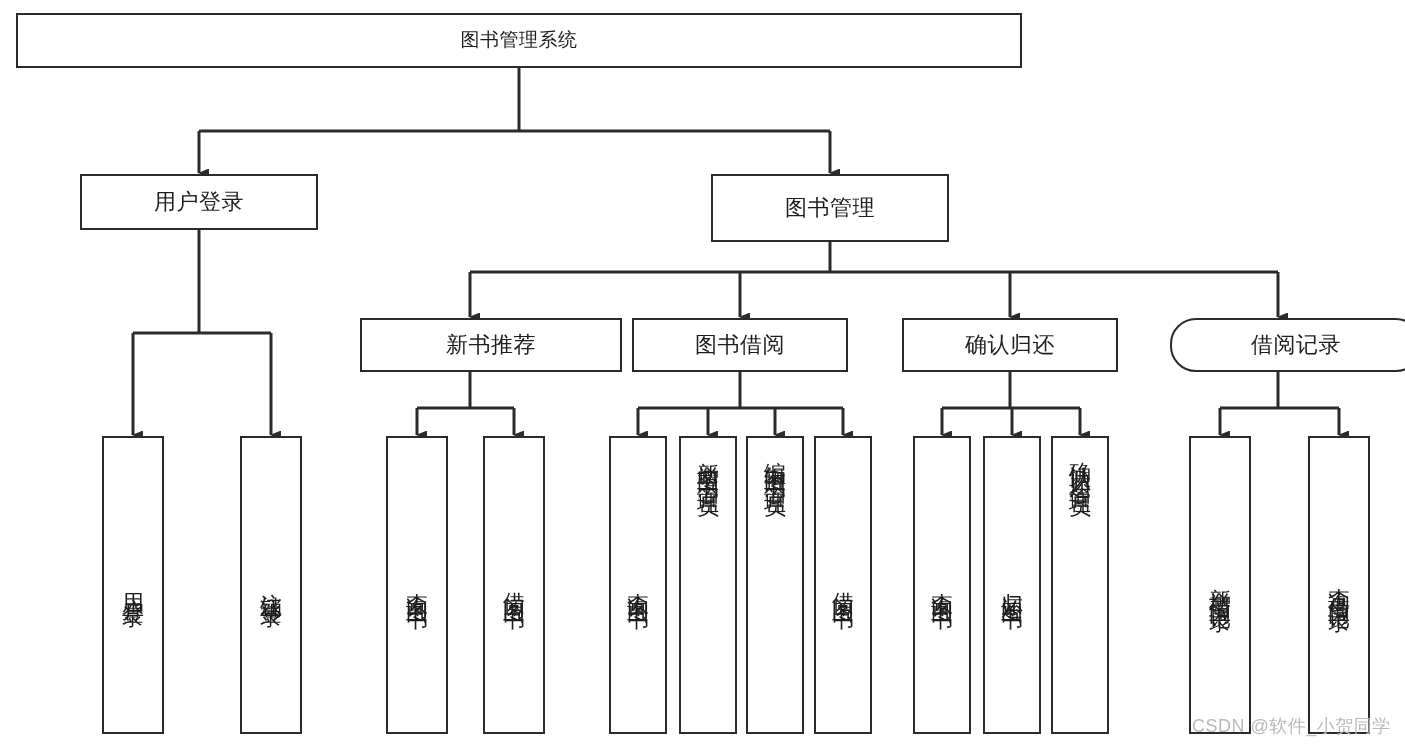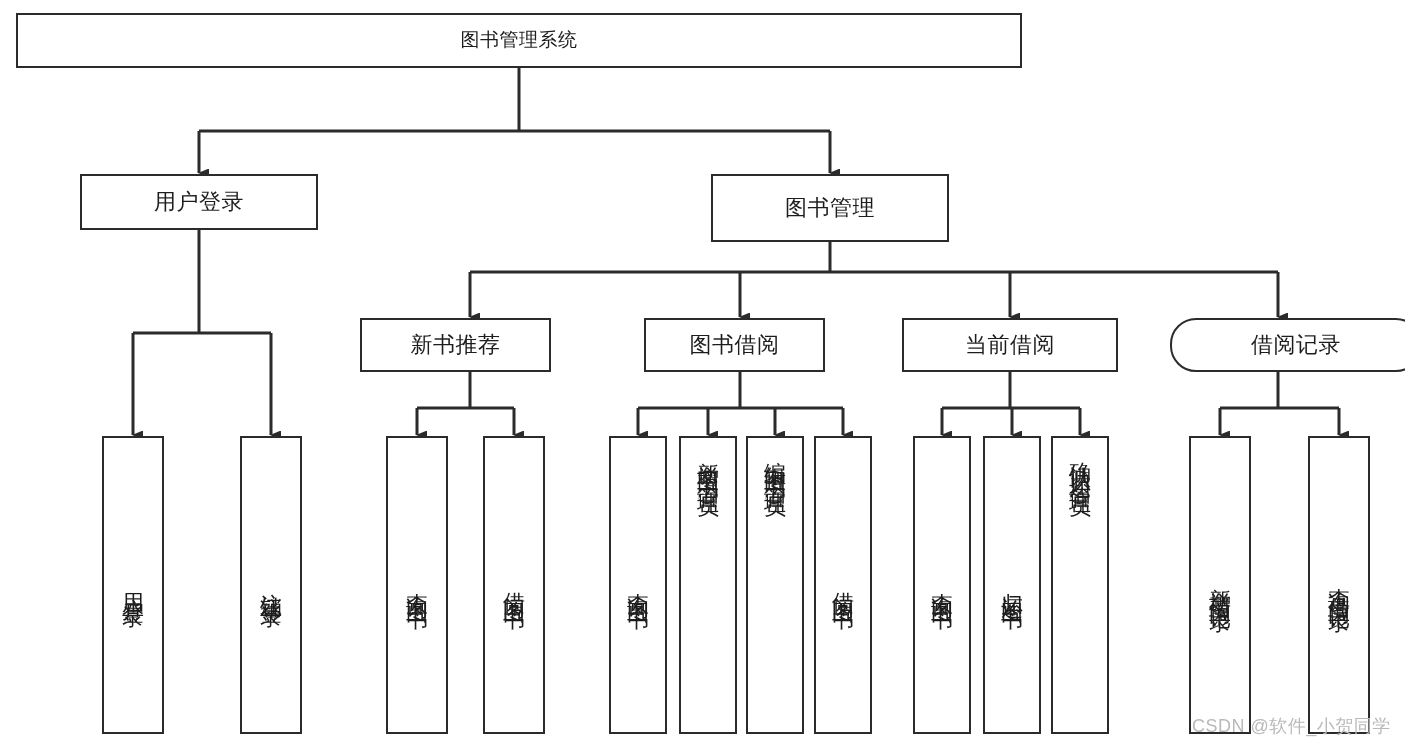--- a/index.html
+++ b/index.html
@@ -125,28 +125,28 @@
   <div id="nodes-layer">
       <div class="node horiz root" style="left: 16px; top: 13px; width: 1006px; height: 55px;">
         <span class="label">图书管理系统</span>
       </div>
       <div class="node horiz" style="left: 80px; top: 174px; width: 238px; height: 56px;">
         <span class="label">用户登录</span>
       </div>
       <div class="node horiz" style="left: 711px; top: 174px; width: 238px; height: 68px;">
         <span class="label">图书管理</span>
       </div>
-      <div class="node horiz" style="left: 360px; top: 318px; width: 191px; height: 54px;">
+      <div class="node horiz" style="left: 360px; top: 318px; width: 262px; height: 54px;">
         <span class="label">新书推荐</span>
       </div>
-      <div class="node horiz" style="left: 632px; top: 318px; width: 181px; height: 54px; margin-left: 12px;">
+      <div class="node horiz" style="left: 632px; top: 318px; width: 216px; height: 54px;">
         <span class="label">图书借阅</span>
       </div>
       <div class="node horiz" style="left: 902px; top: 318px; width: 216px; height: 54px;">
-        <span class="label">当前借阅</span>
+        <span class="label">确认归还</span>
       </div>
       <div class="node horiz" style="left: 1170px; top: 318px; width: 252px; height: 54px; border-radius: 26px;">
         <span class="label">借阅记录</span>
       </div>
       <div class="node vert centered" style="left: 102px; top: 436px; width: 62px; height: 298px;">
         <span class="label">用户登录</span>
       </div>
       <div class="node vert centered" style="left: 240px; top: 436px; width: 62px; height: 298px;">
         <span class="label">注销登录</span>
       </div>

